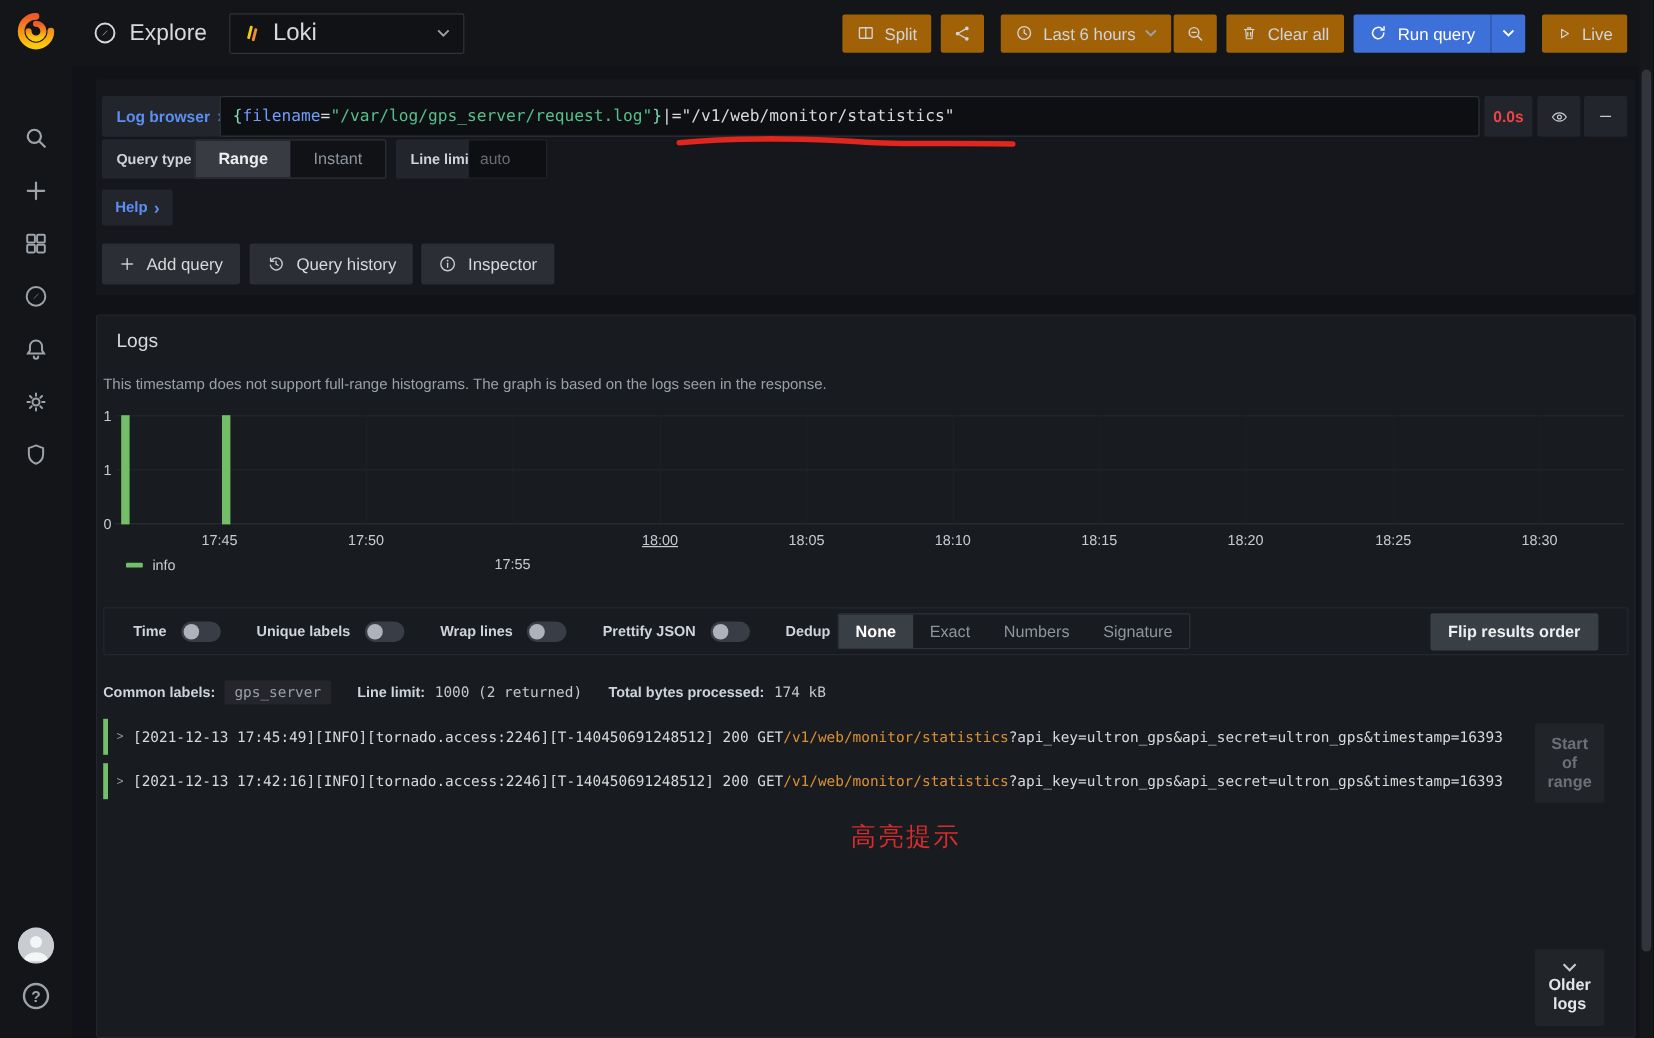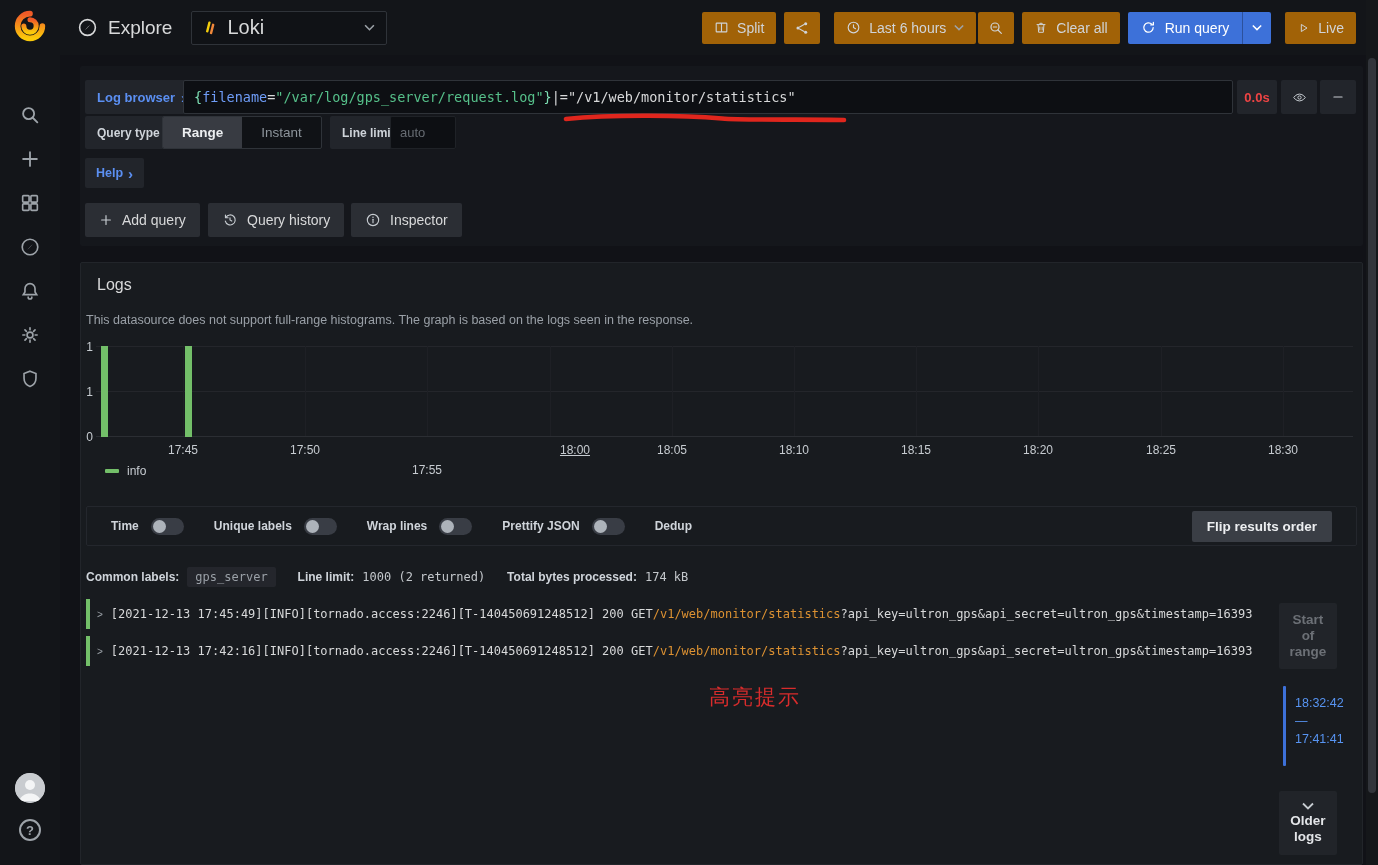--- a/index.html
+++ b/index.html
@@ -338,21 +338,21 @@
           <circle cx="12" cy="12" r="8.5"></circle>
           <path d="M12 11v5" stroke-linecap="round"></path>
           <circle cx="12" cy="7.8" r="1.1" fill="currentColor" stroke="none"></circle>
         </svg>
       <span>Inspector</span>
     </div>
   </section>
 
   <section class="logs-card">
     <div class="logs-title">Logs</div>
-    <div class="histo-note">This datasource does not support full-range histograms. The graph is based on the logs seen in the response.</div>
+    <div class="histo-note">This timestamp does not support full-range histograms. The graph is based on the logs seen in the response.</div>
 
     <div>
       <div class="ytick" style="top:77px;">1</div>
       <div class="ytick" style="top:122px;">1</div>
       <div class="ytick" style="top:167px;">0</div>
       <div class="hgrid" style="top:83px;"></div>
       <div class="hgrid" style="top:128px;"></div>
       <div class="hgrid" style="top:173px; background:#2b2e33;"></div>
       <div class="vgrid" style="left:102px;"></div>
       <div class="vgrid" style="left:224px;"></div>
@@ -362,21 +362,21 @@
       <div class="vgrid" style="left:713px;"></div>
       <div class="vgrid" style="left:835px;"></div>
       <div class="vgrid" style="left:957px;"></div>
       <div class="vgrid" style="left:1080px;"></div>
       <div class="vgrid" style="left:1202px;"></div>
       <div class="bar" style="left:20px;"></div>
       <div class="bar" style="left:104px;"></div>
       <div class="xtick" style="left:102px;">17:45</div>
       <div class="xtick" style="left:224px;">17:50</div>
       <div class="xtick" style="left:346px;margin-top:20px;">17:55</div>
-      <div class="xtick" style="left:494px;text-decoration:underline;">18:00</div>
+      <div class="xtick" style="left:469px;text-decoration:underline;">18:00</div>
       <div class="xtick" style="left:591px;">18:05</div>
       <div class="xtick" style="left:713px;">18:10</div>
       <div class="xtick" style="left:835px;">18:15</div>
       <div class="xtick" style="left:957px;text-align:center;">18:20</div>
       <div class="xtick" style="left:1080px;">18:25</div>
       <div class="xtick" style="left:1202px;">18:30</div>
       <div class="legend">
         <span class="legend-swatch"></span>
         <span>info</span>
       </div>
@@ -393,20 +393,26 @@
         </div>
       <span class="ctl-label">Wrap lines</span>
       <div class="toggle">
           <div class="knob"></div>
         </div>
       <span class="ctl-label">Prettify JSON</span>
       <div class="toggle">
           <div class="knob"></div>
         </div>
       <span class="ctl-label" style="margin-right:0;">Dedup</span>
+      <div class="dedup-group">
+        <div class="dedup-opt selected">None</div>
+        <div class="dedup-opt">Exact</div>
+        <div class="dedup-opt">Numbers</div>
+        <div class="dedup-opt">Signature</div>
+      </div>
       <div class="flip-btn">Flip results order</div>
     </div>
 
     <div class="meta-row">
       <span class="meta-label">Common labels:</span>
       <span class="meta-badge">gps_server</span>
       <span class="meta-gap"></span>
       <span class="meta-label">Line limit:</span>
       <span class="meta-val">1000 (2 returned)</span>
       <span class="meta-gap"></span>
@@ -425,28 +431,20 @@
       <span>[2021-12-13 17:42:16][INFO][tornado.access:2246][T-140450691248512] 200 GET </span>
         <span class="log-match">/v1/web/monitor/statistics</span>
         <span>?api_key=ultron_gps&amp;api_secret=ultron_gps&amp;timestamp=16393</span>
     </div>
 
     <div class="start-range">
       <div>Start</div>
       <div>of</div>
       <div>range</div>
     </div>
-    <div class="range-marker">
-      <div class="marker-bar"></div>
-      <div class="marker-times">
-        <span>18:32:42</span>
-        <span>—</span>
-        <span>17:41:41</span>
-      </div>
-    </div>
     <div class="older-logs">
       <svg class="chev" width="12" height="8" viewBox="0 0 12 8" fill="none" stroke="currentColor" stroke-width="1.8">
           <path d="M1 1.5l5 5 5-5"></path>
         </svg>
       <div class="lbl">Older</div>
       <div class="lbl">logs</div>
     </div>
 
     <div class="cjk-note">高亮提示</div>
   </section>

